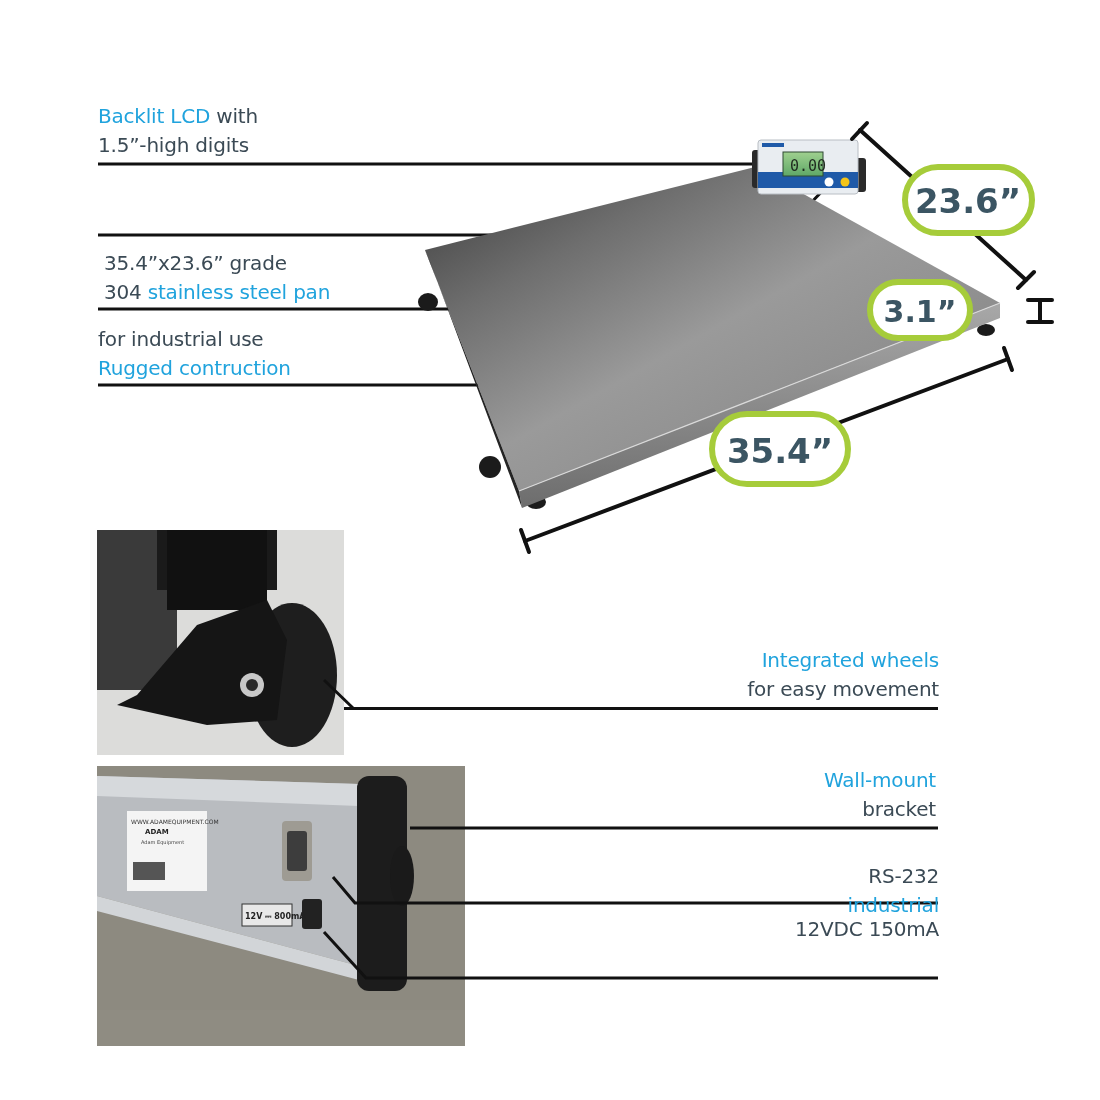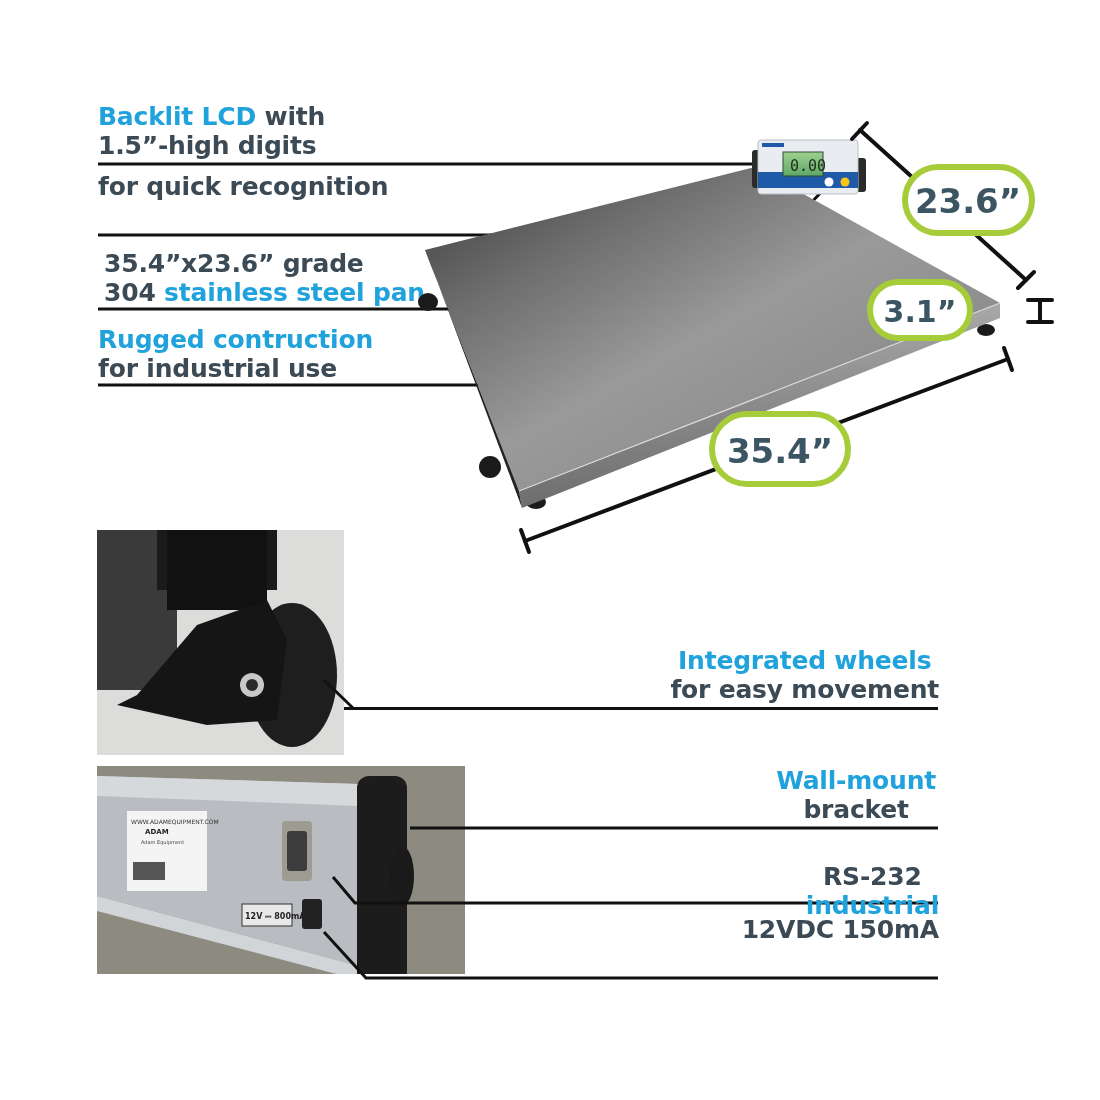--- a/index.html
+++ b/index.html
@@ -1,44 +1,43 @@
 <!DOCTYPE html>
 <html><head>
 <meta charset="utf-8">
 <style>
   html, body { margin:0; padding:0; background:#ffffff; }
   body { width:1100px; height:1100px; position:relative; overflow:hidden;
          font-family:"DejaVu Sans", "Liberation Sans", sans-serif; }
-  .feat { position:absolute; font-weight:bold; font-size:25px; line-height:29px; letter-spacing:-0.2px; }
+  .feat { position:absolute; font-weight:normal; font-size:20px; line-height:29px; letter-spacing:-0.2px; }
   .feat .line { display:block; white-space:nowrap; }
   .blue { color:#20a3dd; }
   .dark { color:#3b4a55; }
-  .right { text-align:center; }
+  .right { text-align:right; }
   .rule { position:absolute; height:3px; background:#111; }
   svg { position:absolute; left:0; top:0; }
   .photo { position:absolute; overflow:hidden; }
   .dim-label { font-family:"DejaVu Sans", "Liberation Sans", sans-serif; font-weight:bold; fill:#3b5563; }
 </style>
 </head>
 <body>
 
 <div class="feat" style="left:98px;top:102px;">
   <span class="line"><span class="blue">Backlit LCD</span><span class="dark"> with</span></span>
   <span class="line dark">1.5”-high digits</span>
 </div>
 <div class="feat" style="left:98px;top:172px;">
-  <span class="line dark">for quick recognition</span>
 </div>
 <div class="feat" style="left:104px;top:249px;">
   <span class="line dark">35.4”x23.6” grade</span>
   <span class="line"><span class="dark">304 </span><span class="blue">stainless steel pan</span></span>
 </div>
 <div class="feat" style="left:98px;top:325px;">
+  <span class="line dark">for industrial use</span>
   <span class="line blue">Rugged contruction</span>
-  <span class="line dark">for industrial use</span>
 </div>
 
 <svg width="1100" height="1100" viewBox="0 0 1100 1100">
   <defs>
     <linearGradient id="panTop" x1="0" y1="0" x2="1" y2="1">
       <stop offset="0" stop-color="#3a3a3a"></stop>
       <stop offset="0.25" stop-color="#6e6e6e"></stop>
       <stop offset="0.5" stop-color="#9a9a9a"></stop>
       <stop offset="0.75" stop-color="#8c8c8c"></stop>
       <stop offset="1" stop-color="#7a7a7a"></stop>
@@ -126,21 +125,21 @@
 </div>
 <div class="rule" style="left:344px;top:707px;width:594px;"></div>
 <svg width="1100" height="1100" viewBox="0 0 1100 1100" style="pointer-events:none;">
   <polyline points="324,680 354,709" stroke="#111" stroke-width="3" fill="none"></polyline>
 </svg>
 <div class="feat right" style="right:161px;top:646px;">
   <span class="line blue">Integrated wheels</span>
   <span class="line dark">for easy movement</span>
 </div>
 
-<div class="photo" style="left:97px;top:766px;width:368px;height:208px;background:#8f8c82;">
+<div class="photo" style="left:97px;top:766px;width:368px;height:280px;background:#8f8c82;">
   <svg width="368" height="244" viewBox="0 0 368 244">
     <rect width="368" height="244" fill="#8d8a80"></rect>
     <polygon points="0,10 262,18 262,200 0,130" fill="#b9bcc0"></polygon>
     <polygon points="0,10 262,18 262,40 0,30" fill="#d6d9dc"></polygon>
     <polygon points="0,130 262,200 262,214 0,145" fill="#d2d5d8"></polygon>
     <rect x="30" y="45" width="80" height="80" fill="#f4f4f4"></rect>
     <text x="34" y="58" font-size="6" fill="#333">WWW.ADAMEQUIPMENT.COM</text>
     <text x="48" y="68" font-size="7" font-weight="bold" fill="#222">ADAM</text>
     <text x="44" y="78" font-size="5" fill="#444">Adam Equipment</text>
     <rect x="36" y="96" width="32" height="18" fill="#555"></rect>

